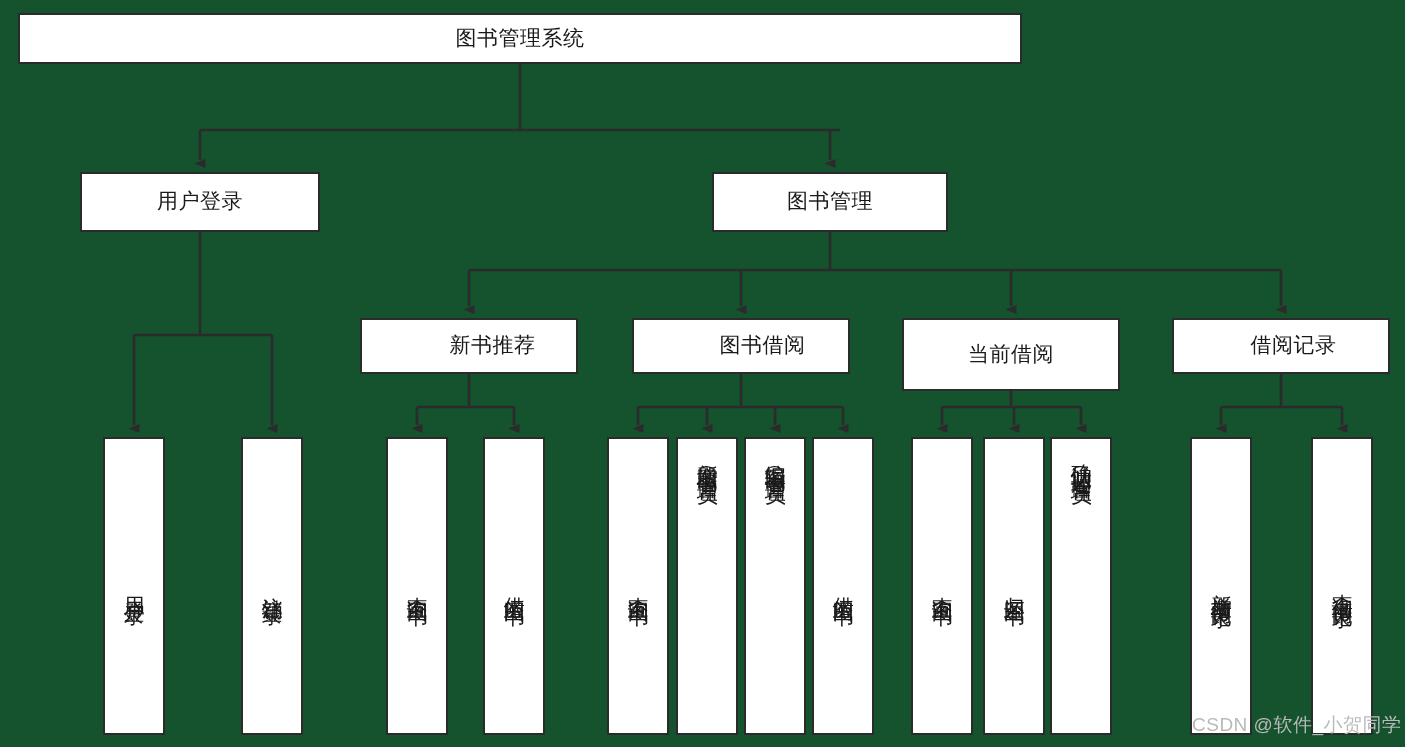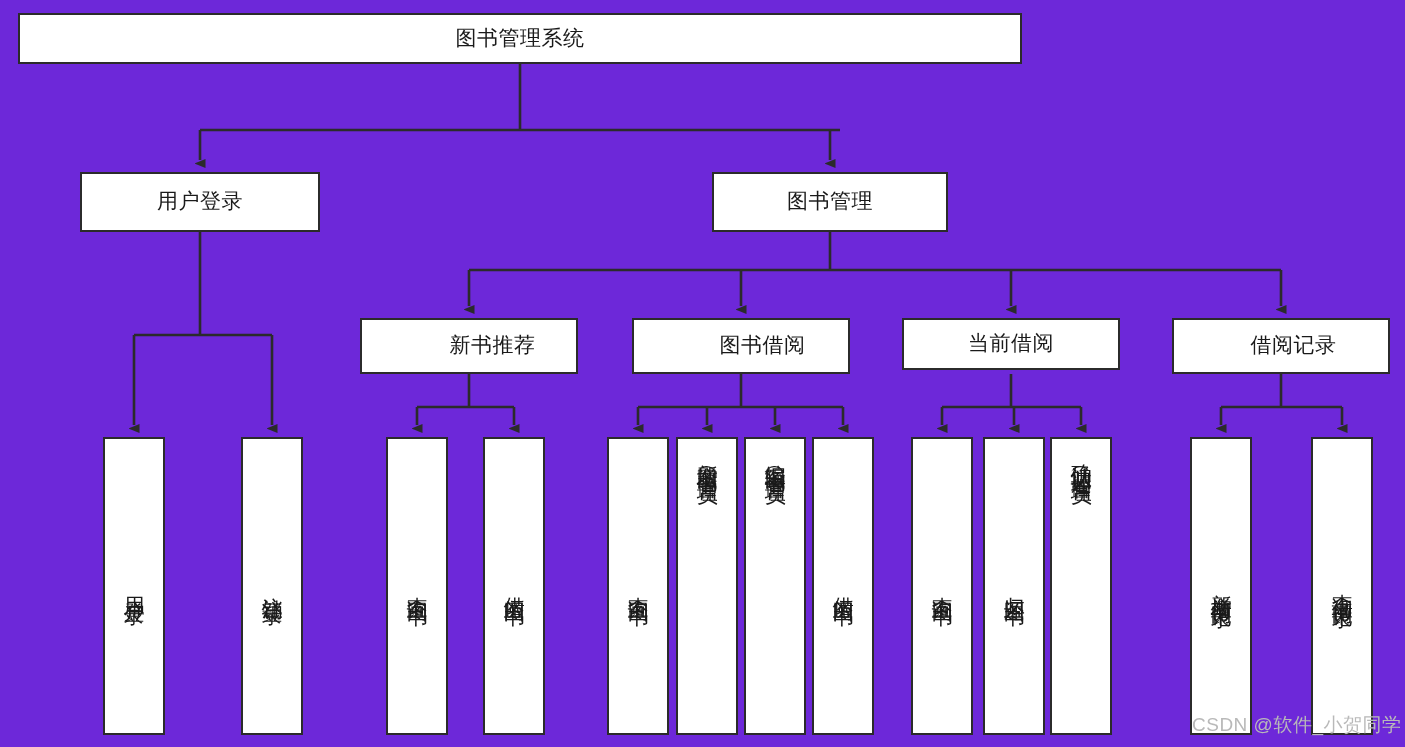--- a/index.html
+++ b/index.html
@@ -9,21 +9,21 @@
     background: #ffffff;
   }
   body {
     font-family: "DejaVu Sans", "Liberation Sans", sans-serif;
     -webkit-font-smoothing: antialiased;
   }
   #canvas {
     position: relative;
     width: 1405px;
     height: 747px;
-    background: #6d28d9;
+    background: #14532d;
     overflow: hidden;
   }
   #edge-layer {
     position: absolute;
     left: 0;
     top: 0;
     width: 1405px;
     height: 747px;
     pointer-events: none;
   }
@@ -151,21 +151,21 @@
   </div>
 
   <div class="node horizontal" style="left:360px; top:318px; width:218px; height:56px;padding-left:47px;">
     <span>新书推荐</span>
   </div>
 
   <div class="node horizontal" style="left:632px; top:318px; width:218px; height:56px;padding-left:43px;">
     <span>图书借阅</span>
   </div>
 
-  <div class="node horizontal" style="left:902px; top:318px; width:218px; height:52px;">
+  <div class="node horizontal" style="left:902px; top:318px; width:218px; height:73px;">
     <span>当前借阅</span>
   </div>
 
   <div class="node horizontal" style="left:1172px; top:318px; width:218px; height:56px;padding-left:25px;">
     <span>借阅记录</span>
   </div>
 
   <div class="node vertical center-text" style="left:103px; top:437px; width:62px; height:298px;">
     <span class="vlabel">用户登录</span>
   </div>

